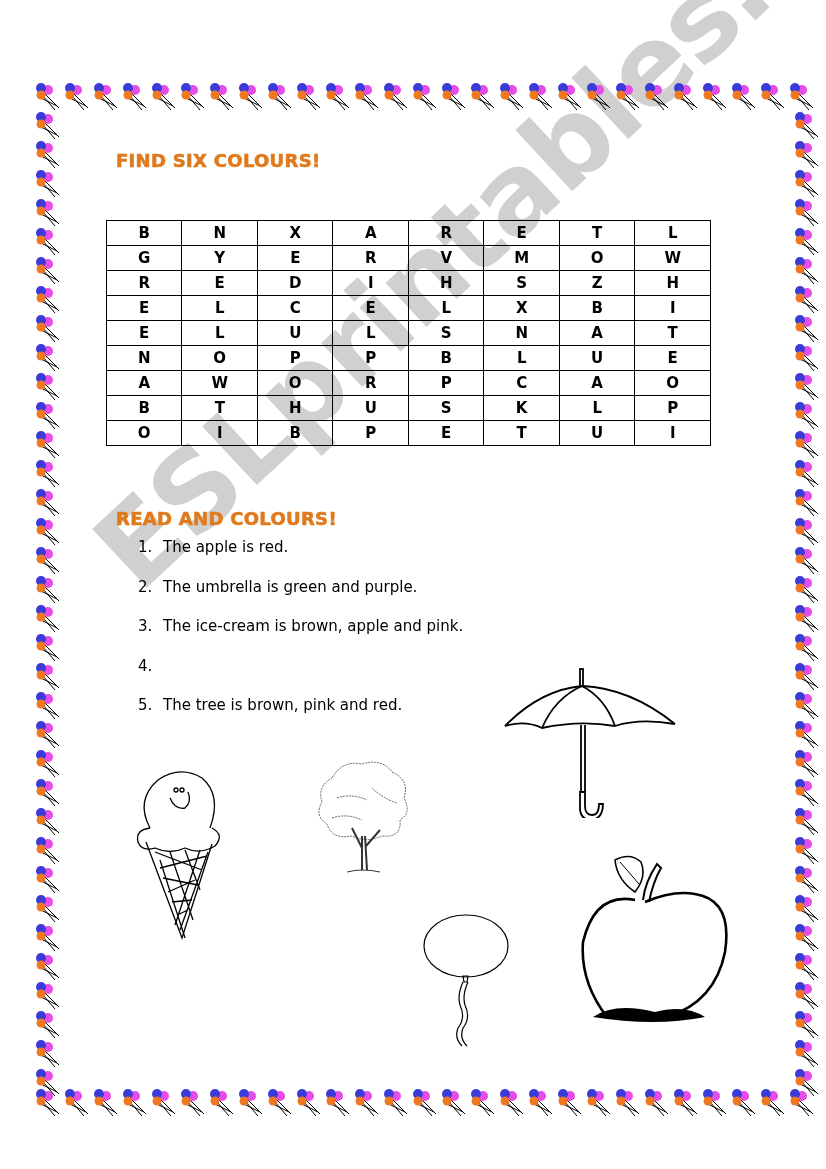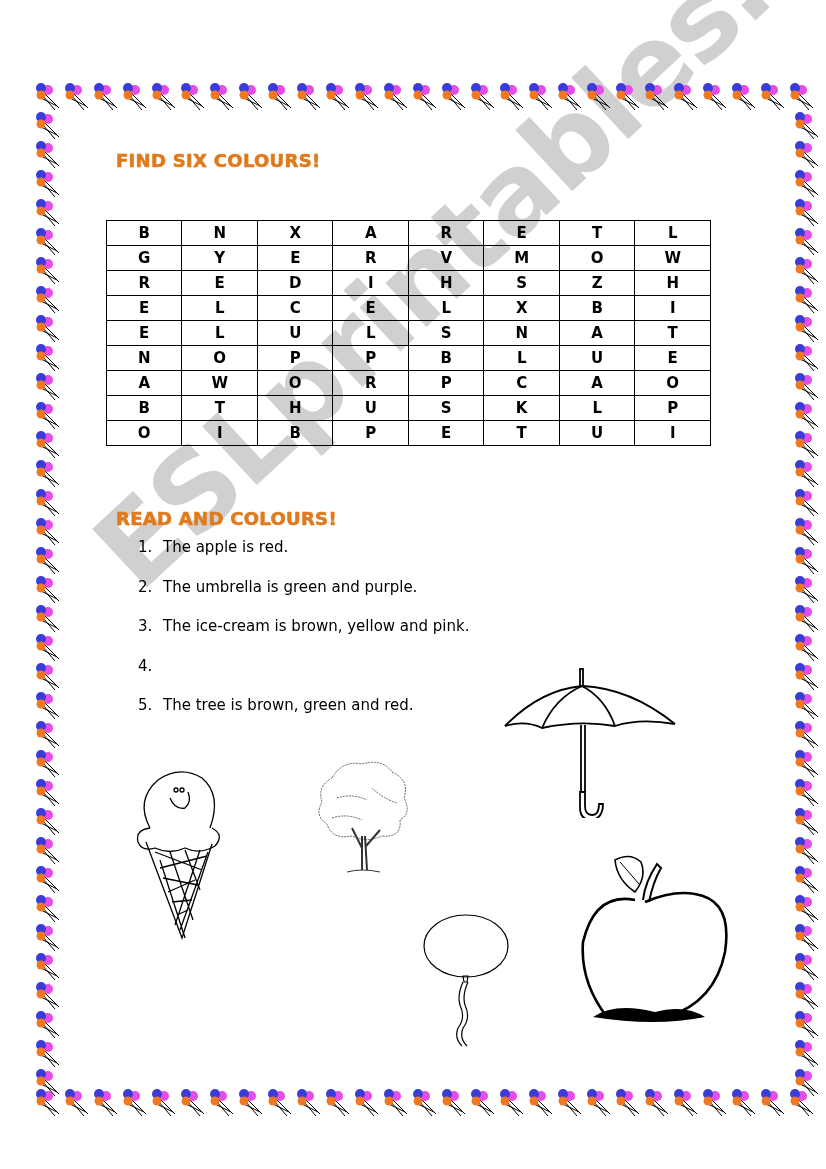--- a/index.html
+++ b/index.html
@@ -1099,28 +1099,28 @@
   <li>
       <span class="num">1.</span>
       <span>The apple is red.</span>
     </li>
   <li>
       <span class="num">2.</span>
       <span>The umbrella is green and purple.</span>
     </li>
   <li>
       <span class="num">3.</span>
-      <span>The ice-cream is brown, yellow and pink.</span>
+      <span>The ice-cream is brown, apple and pink.</span>
     </li>
   <li>
       <span class="num">4.</span>
     </li>
   <li>
       <span class="num">5.</span>
-      <span>The tree is brown, green and red.</span>
+      <span>The tree is brown, pink and red.</span>
     </li>
 </ol>
 
 <svg class="pic" style="left:500px;top:668px;" width="180" height="150" viewBox="0 0 180 150">
   <g fill="none" stroke="#000" stroke-width="1.8">
     <rect x="80" y="1" width="3" height="17" fill="#fff"></rect>
     <path d="M5 58 Q40 22 82 18 Q130 20 175 56"></path>
     <path d="M5 58 Q25 52 42 60 Q80 52 115 58 Q140 50 175 56"></path>
     <path d="M82 18 Q55 30 42 60"></path>
     <path d="M82 18 Q105 30 115 58"></path>

